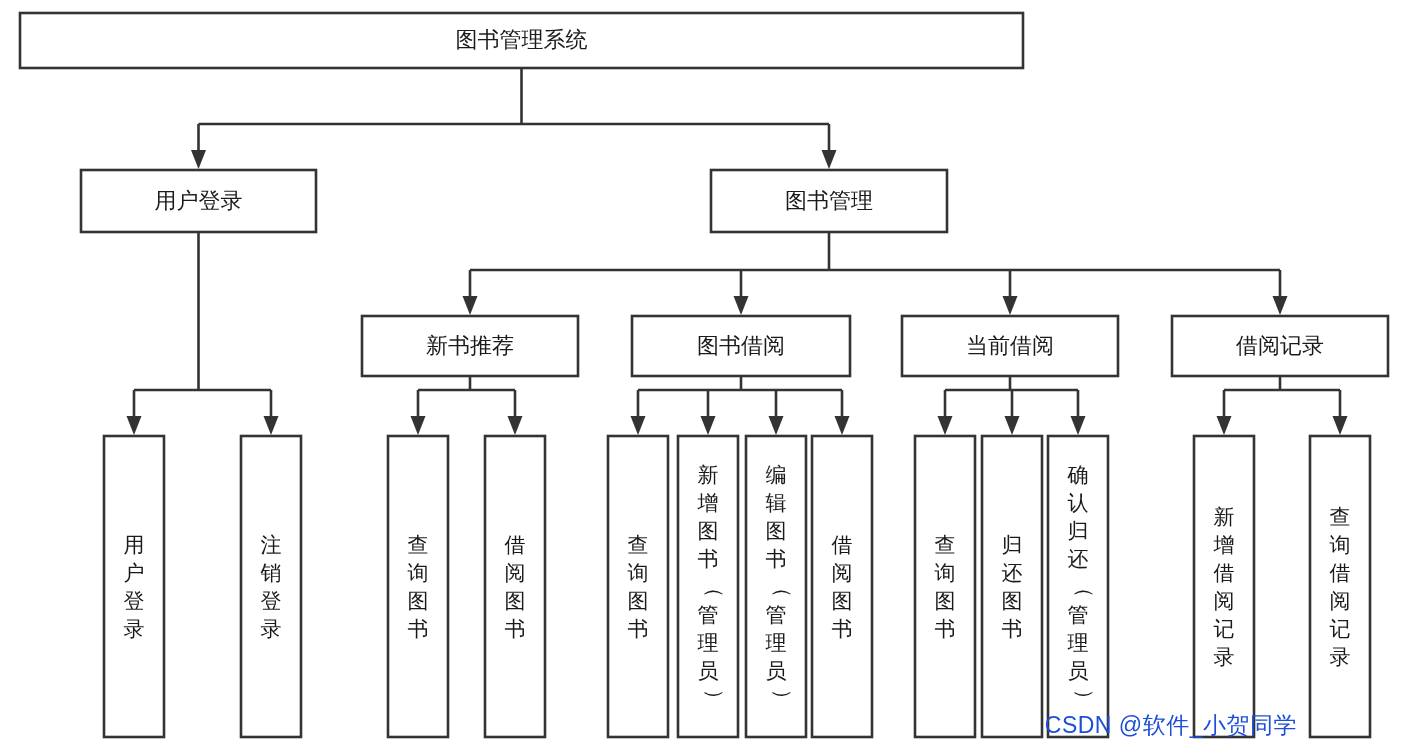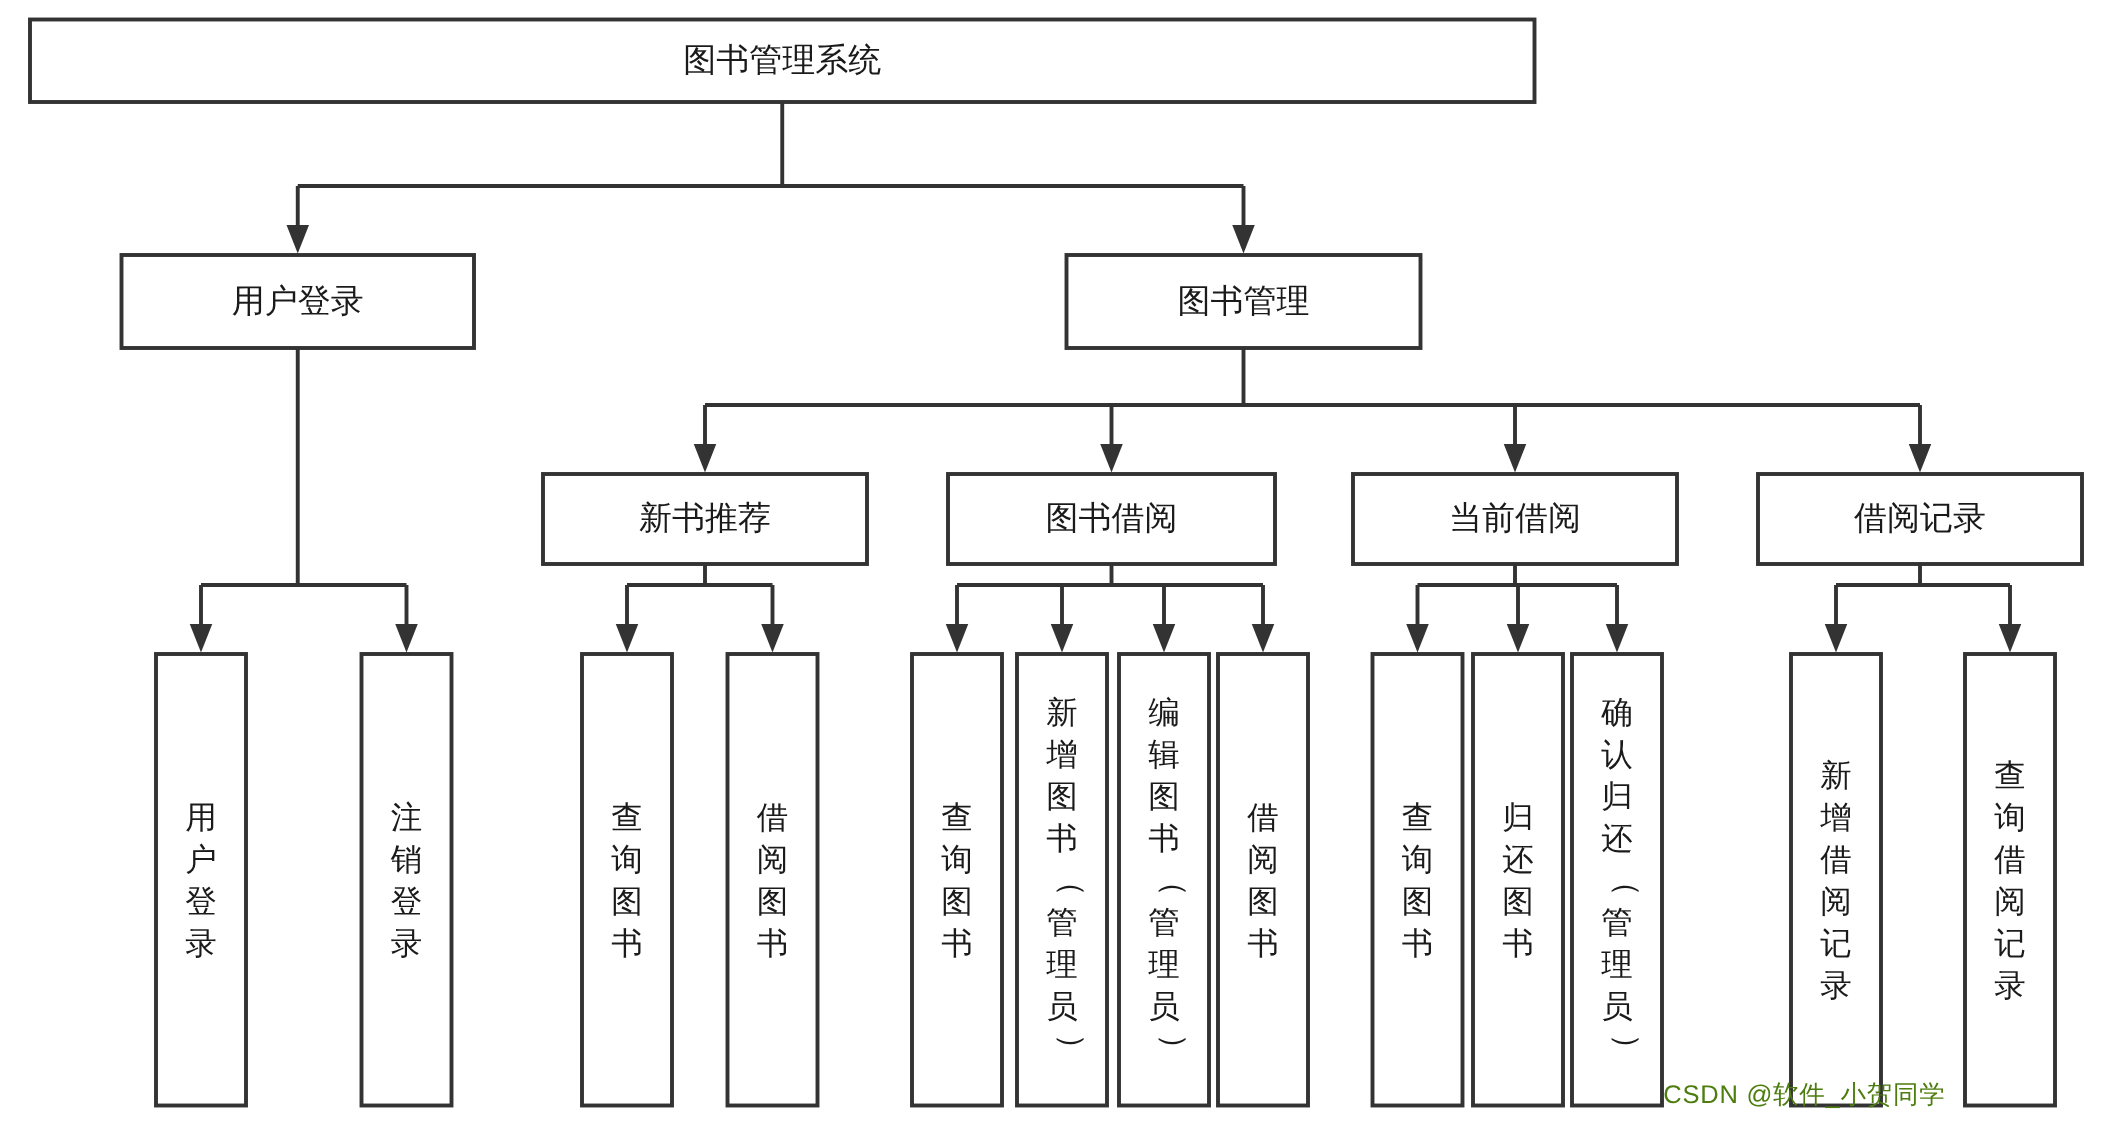--- a/index.html
+++ b/index.html
@@ -53,22 +53,22 @@
   }
   .arrow-head {
     fill: #333333;
     stroke: none;
   }
   .watermark {
     position: absolute;
     right: 8px;
     bottom: 6px;
     font-family: "Liberation Sans", "DejaVu Sans", sans-serif;
-    font-size: 17px;
-    color: #4d7c0f;
+    font-size: 23px;
+    color: #1d4ed8;
     white-space: nowrap;
     letter-spacing: 0.5px;
     margin-left: 44px;
   }
 </style>
 </head>
 <body>
 
 <div id="diagram-root">
   <svg id="flow" viewBox="0 0 1405 747">

